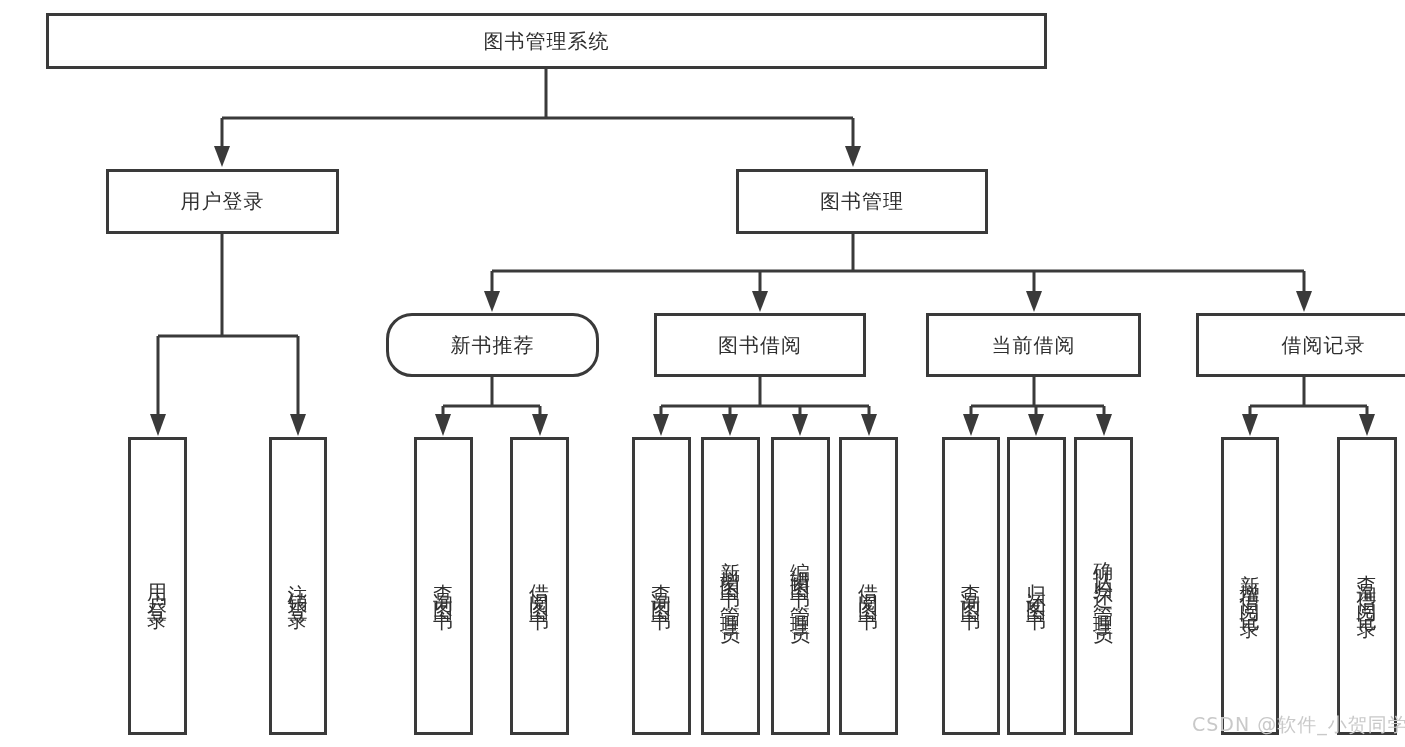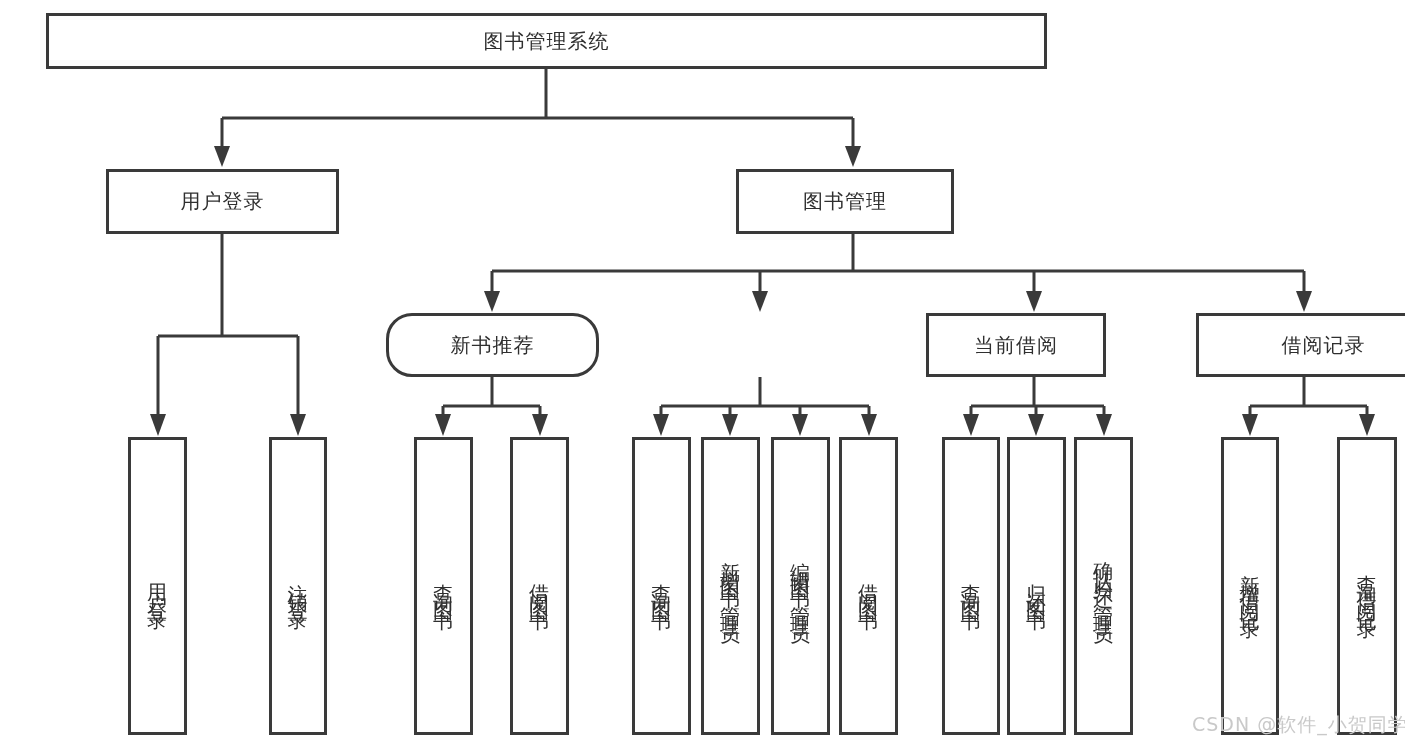--- a/index.html
+++ b/index.html
@@ -118,28 +118,31 @@
     </g>
   </svg>
 
   <div class="hbox" style="left:22px; top:13px; width:1001px; height:56px;">
     <span>图书管理系统</span>
   </div>
 
   <div class="hbox" style="left:82px; top:169px; width:233px; height:65px;">
     <span>用户登录</span>
   </div>
-  <div class="hbox" style="left:712px; top:169px; width:218px; height:65px;">
+  <div class="hbox" style="left:712px; top:169px; width:252px; height:65px;">
     <span>图书管理</span>
   </div>
 
   <div class="hbox" style="left:362px; top:313px; width:213px; height:64px;border-radius:26px;">
     <span>新书推荐</span>
   </div>
-  <div class="hbox" style="left:902px; top:313px; width:180px; height:64px;">
+  <div class="hbox" style="left:630px; top:313px; width:212px; height:64px;">
+    <span>图书借阅</span>
+  </div>
+  <div class="hbox" style="left:902px; top:313px; width:215px; height:64px;">
     <span>当前借阅</span>
   </div>
   <div class="hbox" style="left:1172px; top:313px; width:255px; height:64px;">
     <span>借阅记录</span>
   </div>
 
   <div class="vbox" style="left:104px; width:59px;">
     <span class="vtext">用户登录</span>
   </div>
   <div class="vbox" style="left:245px; width:58px;">

